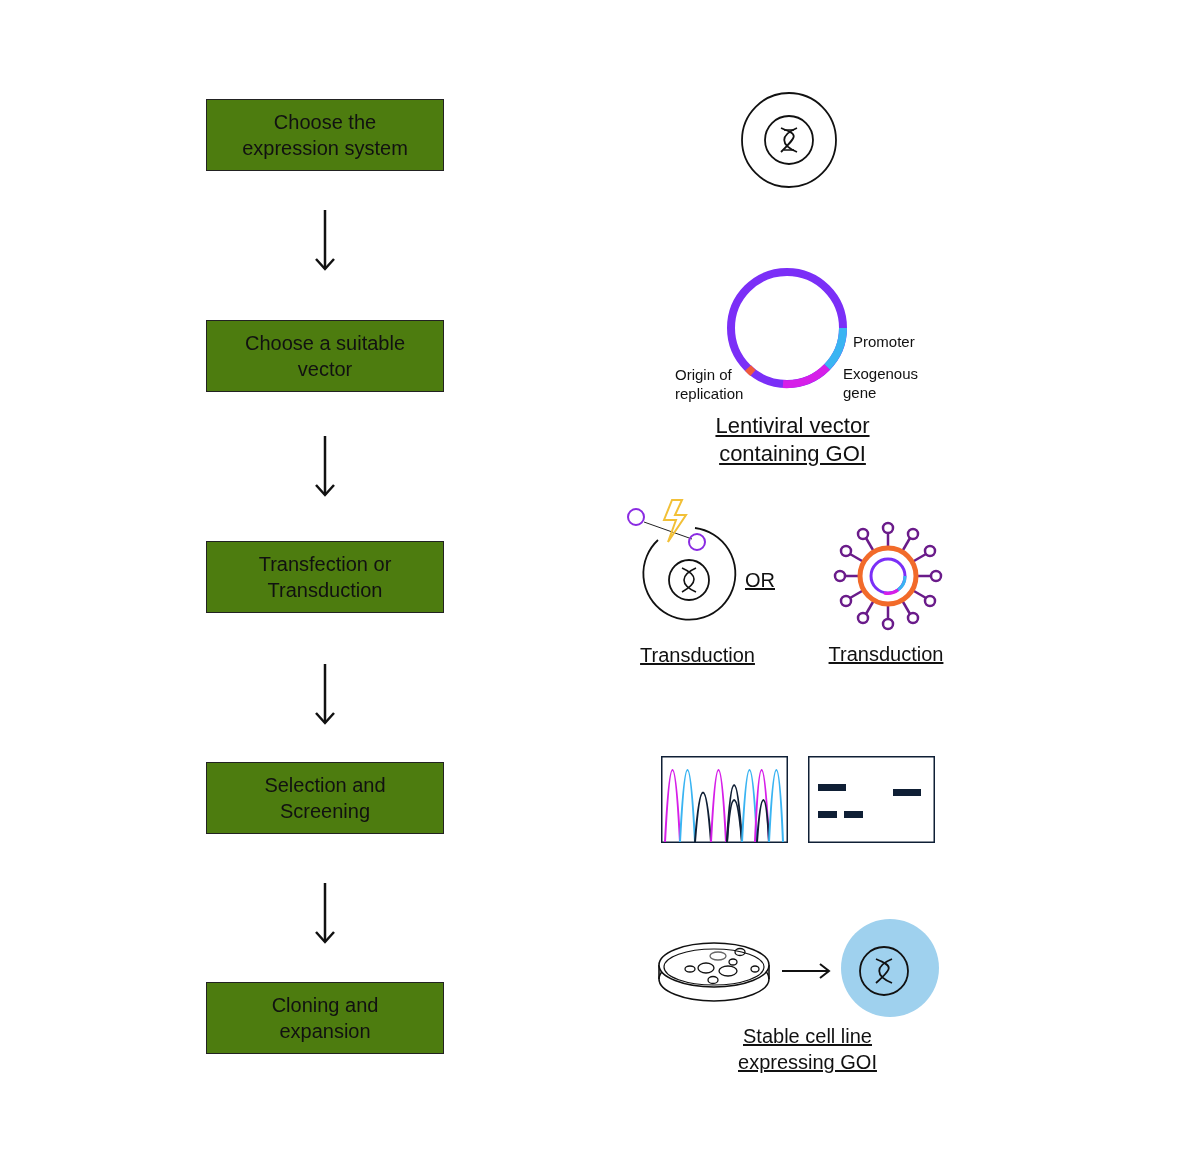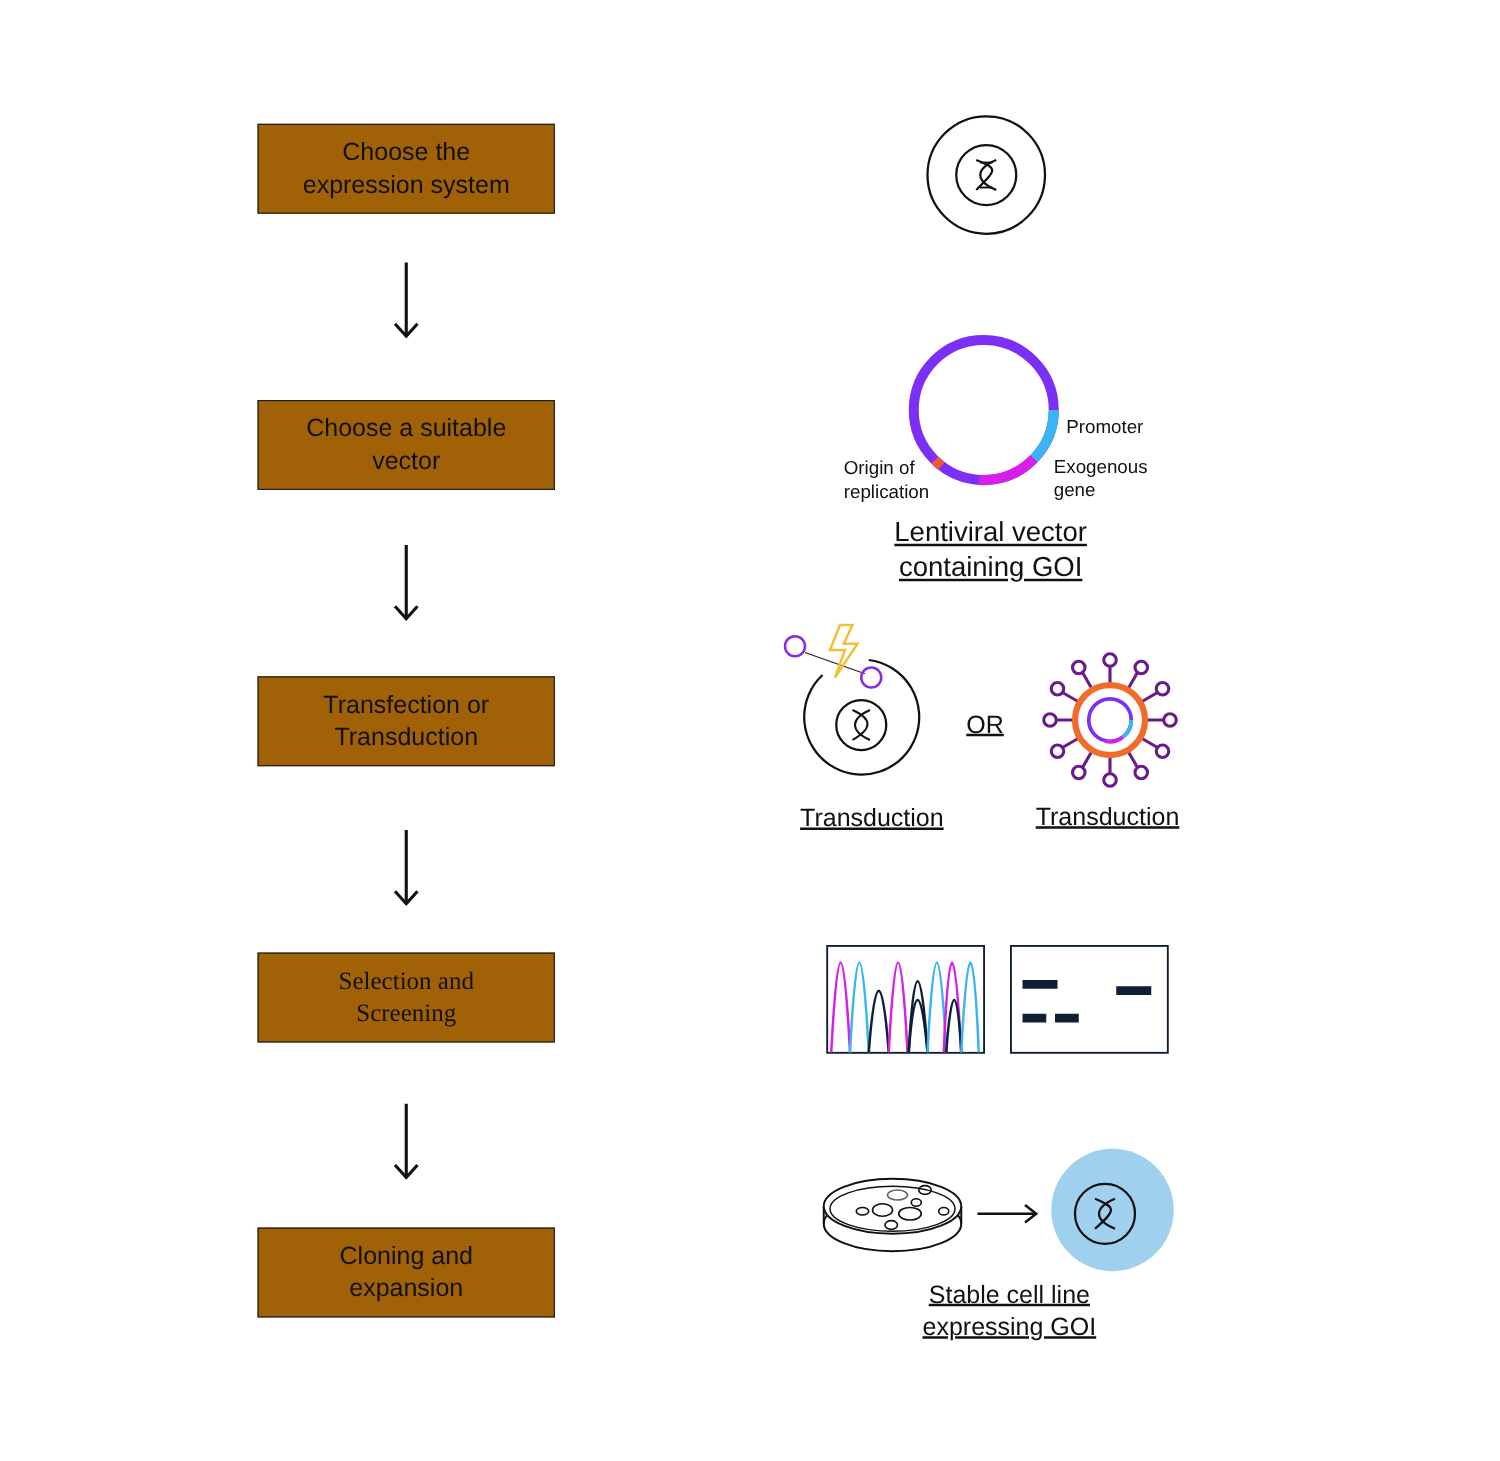--- a/index.html
+++ b/index.html
@@ -1,17 +1,17 @@
 <!DOCTYPE html>
 <html><head>
 <meta charset="utf-8">
 <style>
   html,body{margin:0;padding:0;background:#ffffff;}
   body{width:1200px;height:1169px;position:relative;overflow:hidden;font-family:"Liberation Sans",sans-serif;color:#111;}
-  .step{position:absolute;left:206px;width:238px;height:72px;border:1.5px solid #222;box-sizing:border-box;display:flex;align-items:center;justify-content:center;text-align:center;font-size:20px;line-height:26px;background:#a16207;}
+  .step{position:absolute;left:206px;width:238px;height:72px;border:1.5px solid #222;box-sizing:border-box;display:flex;align-items:center;justify-content:center;text-align:center;font-size:20px;line-height:26px;background:#4d7c0f;}
   .arrow{position:absolute;left:314px;width:22px;height:64px;}
   .lbl{position:absolute;text-align:center;font-size:20px;line-height:28px;text-decoration:underline;}
   .small{position:absolute;font-size:15px;line-height:19px;text-align:right;}
   svg{position:absolute;overflow:visible;}
 </style>
 </head>
 <body>
 
 <div class="step" style="top:99px;">
     <span style="width:190px">Choose the expression system</span>
@@ -30,21 +30,21 @@
   </svg>
 
 <div class="step" style="top:541px;">
     <span style="width:160px">Transfection or Transduction</span>
   </div>
 <svg class="arrow" style="top:662px" viewBox="0 0 22 64">
     <line x1="11" y1="2" x2="11" y2="61" stroke="#111" stroke-width="2.5"></line>
     <polyline points="2,51 11,61 20,51" fill="none" stroke="#111" stroke-width="2.5"></polyline>
   </svg>
 
-<div class="step" style="top:762px;font-family:Liberation Serif, serif;">
+<div class="step" style="top:762px;">
     <span style="width:150px">Selection and Screening</span>
   </div>
 <svg class="arrow" style="top:881px" viewBox="0 0 22 64">
     <line x1="11" y1="2" x2="11" y2="61" stroke="#111" stroke-width="2.5"></line>
     <polyline points="2,51 11,61 20,51" fill="none" stroke="#111" stroke-width="2.5"></polyline>
   </svg>
 
 <div class="step" style="top:982px;">
     <span style="width:130px">Cloning and expansion</span>
   </div>
@@ -75,21 +75,21 @@
 
 <svg style="left:620px;top:495px" width="140" height="130" viewBox="0 0 140 130">
   <path d="M75 33 A46 46 0 1 1 38 45" fill="none" stroke="#111" stroke-width="1.8"></path>
   <circle cx="69" cy="85" r="20" fill="none" stroke="#111" stroke-width="1.8"></circle>
   <path d="M62 73 C 78 80, 78 88, 62 97 M76 73 C 60 80, 60 90, 76 97" fill="none" stroke="#111" stroke-width="1.6"></path>
   <line x1="24" y1="27" x2="72" y2="44" stroke="#222" stroke-width="1"></line>
   <circle cx="16" cy="22" r="8" fill="none" stroke="#8a2be2" stroke-width="2"></circle>
   <circle cx="77" cy="47" r="8" fill="none" stroke="#8a2be2" stroke-width="2"></circle>
   <polygon points="52,5 44,25 56,25 48,47 66,20 55,20 62,5" fill="none" stroke="#f2c037" stroke-width="2"></polygon>
 </svg>
-<div class="lbl" style="left:760px;top:566px;width:56px">OR</div>
+<div class="lbl" style="left:732px;top:566px;width:56px">OR</div>
 
 <svg style="left:832px;top:520px" width="112" height="112" viewBox="0 0 112 112">
   <g stroke="#6a1b8a" stroke-width="2.5" fill="none">
     <line x1="56" y1="56" x2="56" y2="12"></line>
       <circle cx="56" cy="8" r="5" fill="#fff"></circle>
     <line x1="56" y1="56" x2="56" y2="100"></line>
       <circle cx="56" cy="104" r="5" fill="#fff"></circle>
     <line x1="56" y1="56" x2="12" y2="56"></line>
       <circle cx="8" cy="56" r="5" fill="#fff"></circle>
     <line x1="56" y1="56" x2="100" y2="56"></line>

